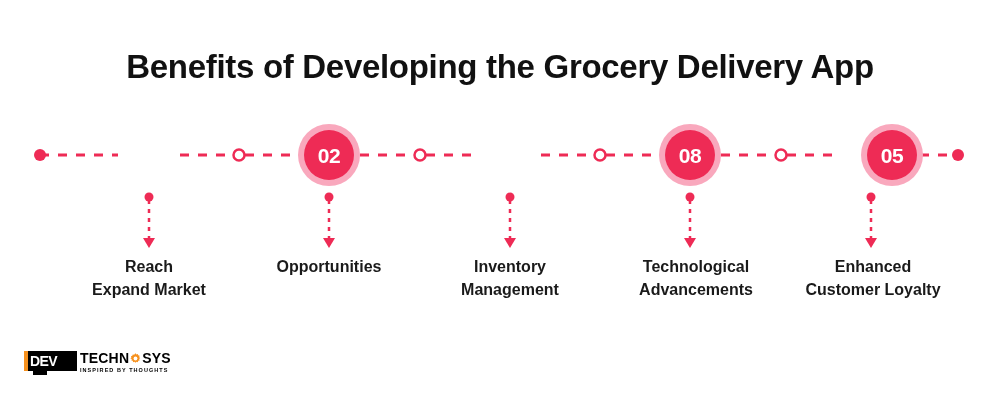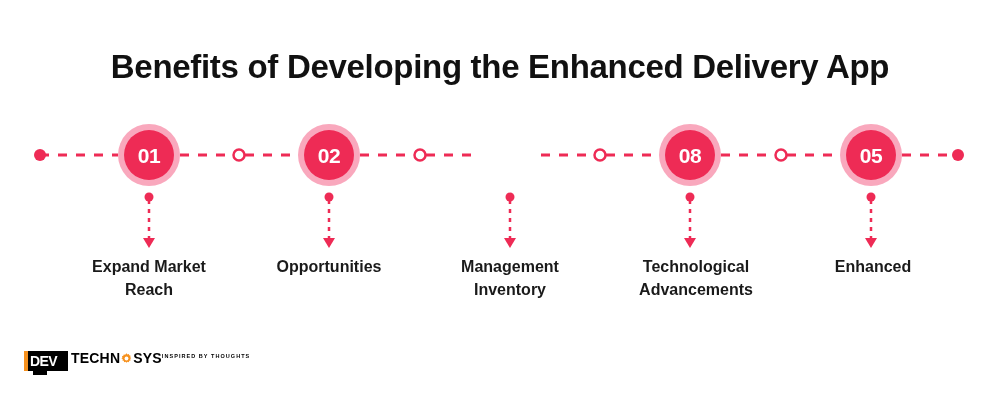--- a/index.html
+++ b/index.html
@@ -108,21 +108,21 @@
     display: flex;
     align-items: flex-start;
     height: 30px;
   }
   .logo-dev {
     position: relative;
     background: #000000;
     height: 20px;
     display: flex;
     align-items: center;
-    padding: 0 11px 0 6px;
+    padding: 0 20px 0 6px;
     box-sizing: border-box;
   }
   .logo-dev::before {
     content: "";
     position: absolute;
     left: 0;
     top: 0;
     width: 4px;
     height: 20px;
     background: #F6911E;
@@ -139,21 +139,21 @@
   .logo-dev-text {
     color: #ffffff;
     font-family: "Liberation Sans", sans-serif;
     font-size: 14px;
     font-weight: bold;
     letter-spacing: -0.6px;
     line-height: 1;
   }
   .logo-right {
     display: flex;
-    flex-direction: row;
+    flex-direction: column;
     margin-left: 3px;
   }
   .logo-word {
     display: flex;
     align-items: center;
     color: #000000;
     font-family: "Liberation Sans", sans-serif;
     font-size: 14px;
     font-weight: bold;
     letter-spacing: 0.2px;
@@ -173,21 +173,21 @@
     letter-spacing: 1.05px;
     line-height: 1;
     margin-top: 3px;
   }
 </style>
 </head>
 <body>
 
 <div class="canvas">
 
-  <div class="title">Benefits of Developing the Enhanced Delivery App</div>
+  <div class="title">Benefits of Developing the Grocery Delivery App</div>
 
   <svg class="track-svg" width="1000" height="400">
     <g id="track-group">
         <line x1="40" y1="155" x2="118" y2="155" stroke="#EE2B55" stroke-width="3" stroke-dasharray="9 9"></line>
         <line x1="180" y1="155" x2="233" y2="155" stroke="#EE2B55" stroke-width="3" stroke-dasharray="9 9"></line>
         <line x1="245" y1="155" x2="298" y2="155" stroke="#EE2B55" stroke-width="3" stroke-dasharray="9 9"></line>
         <line x1="360" y1="155" x2="414" y2="155" stroke="#EE2B55" stroke-width="3" stroke-dasharray="9 9"></line>
         <line x1="426" y1="155" x2="479" y2="155" stroke="#EE2B55" stroke-width="3" stroke-dasharray="9 9"></line>
         <line x1="541" y1="155" x2="594" y2="155" stroke="#EE2B55" stroke-width="3" stroke-dasharray="9 9"></line>
         <line x1="606" y1="155" x2="659" y2="155" stroke="#EE2B55" stroke-width="3" stroke-dasharray="9 9"></line>
@@ -214,60 +214,56 @@
         <circle cx="690" cy="197" r="4.5" fill="#EE2B55"></circle>
         <line x1="690" y1="200" x2="690" y2="239" stroke="#EE2B55" stroke-width="2.5" stroke-dasharray="4 5"></line>
         <path d="M684 238 L696 238 L690 248 Z" fill="#EE2B55"></path>
         <circle cx="871" cy="197" r="4.5" fill="#EE2B55"></circle>
         <line x1="871" y1="200" x2="871" y2="239" stroke="#EE2B55" stroke-width="2.5" stroke-dasharray="4 5"></line>
         <path d="M865 238 L877 238 L871 248 Z" fill="#EE2B55"></path>
       </g>
   </svg>
 
   <div class="timeline" id="nodes-layer">
-      <div class="node" style="left: 149px;">
-        <div class="node-inner">
-          <span class="node-num">01</span>
-        </div>
-      </div>
       <div class="node" style="left: 329px;">
         <div class="node-inner">
           <span class="node-num">02</span>
         </div>
       </div>
       <div class="node" style="left: 690px;">
         <div class="node-inner">
           <span class="node-num">08</span>
         </div>
       </div>
-      <div class="node" style="left: 871px;">
+      <div class="node" style="left: 892px;">
         <div class="node-inner">
           <span class="node-num">05</span>
         </div>
       </div>
     </div>
 
   <div id="labels-layer">
       <div class="label" style="left: 149px;">
+        <div>Reach</div>
         <div>Expand Market</div>
-        <div>Reach</div>
       </div>
       <div class="label" style="left: 329px;">
         <div>Opportunities</div>
       </div>
       <div class="label" style="left: 510px;">
+        <div>Inventory</div>
         <div>Management</div>
-        <div>Inventory</div>
       </div>
       <div class="label" style="left: 696px;">
         <div>Technological</div>
         <div>Advancements</div>
       </div>
       <div class="label" style="left: 873px;">
         <div>Enhanced</div>
+        <div>Customer Loyalty</div>
       </div>
     </div>
 
   <div class="logo">
     <div class="logo-dev">
       <span class="logo-dev-text">DEV</span>
     </div>
     <div class="logo-right">
       <div class="logo-word">
         <span>TECHN</span>

